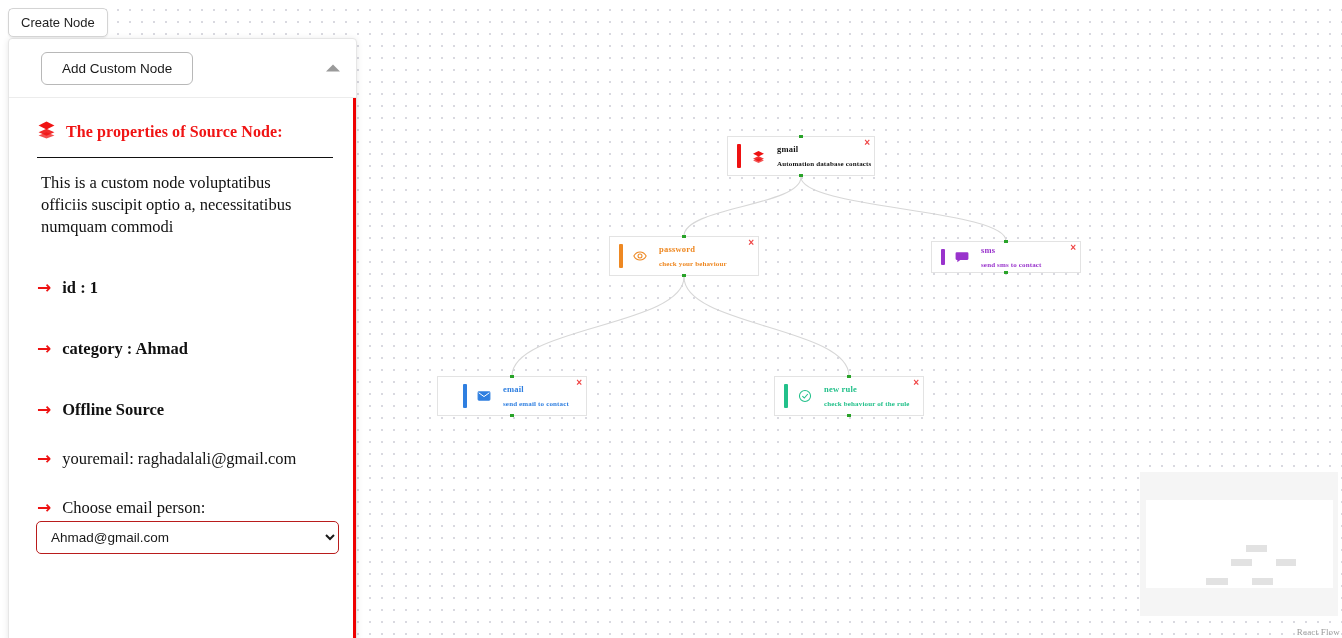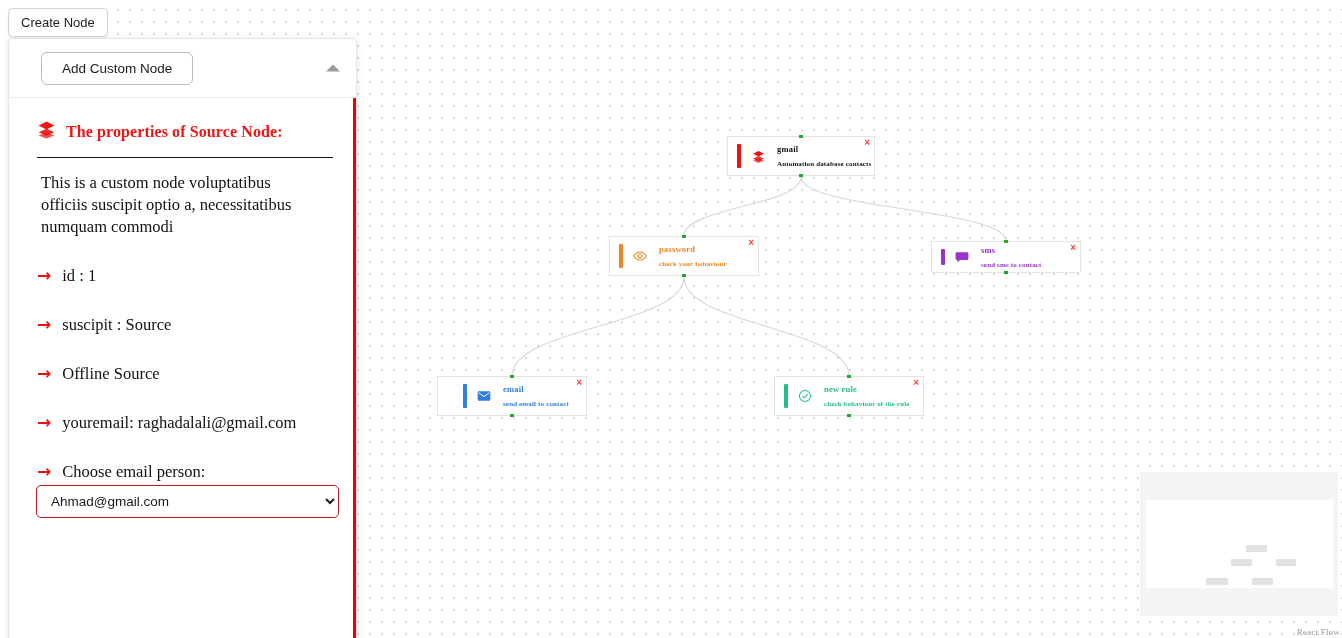--- a/index.html
+++ b/index.html
@@ -254,21 +254,21 @@
     font-size: 17px;
     line-height: 1;
     font-family: "DejaVu Sans", sans-serif;
     font-weight: 700;
   }
   .prop-text {
     font-family: "Liberation Serif", serif;
     font-size: 16.5px;
     color: #111111;
   }
-  .prop-text.bold { font-weight: 400; }
+  .prop-text.bold { font-weight: 700; margin-top: 12px; }
 
   .email-select {
     display: block;
     margin-top: 3px;
     margin-left: -1px;
     width: 303px;
     padding: 7px 10px;
     font-family: "Liberation Sans", sans-serif;
     font-size: 13.5px;
     color: #1a1a1a;
@@ -420,21 +420,21 @@
 
         <p class="desc">This is a custom node voluptatibus officiis suscipit optio a, necessitatibus numquam commodi</p>
 
         <div class="prop-row">
           <span class="arrow-icon">→</span>
           <span class="prop-text bold">id : 1</span>
         </div>
 
         <div class="prop-row">
           <span class="arrow-icon">→</span>
-          <span class="prop-text bold">suscipit : Source</span>
+          <span class="prop-text bold">category : Ahmad</span>
         </div>
 
         <div class="prop-row">
           <span class="arrow-icon">→</span>
           <span class="prop-text bold">Offline Source</span>
         </div>
 
         <div class="prop-row">
           <span class="arrow-icon">→</span>
           <span class="prop-text">youremail: raghadalali@gmail.com</span>

